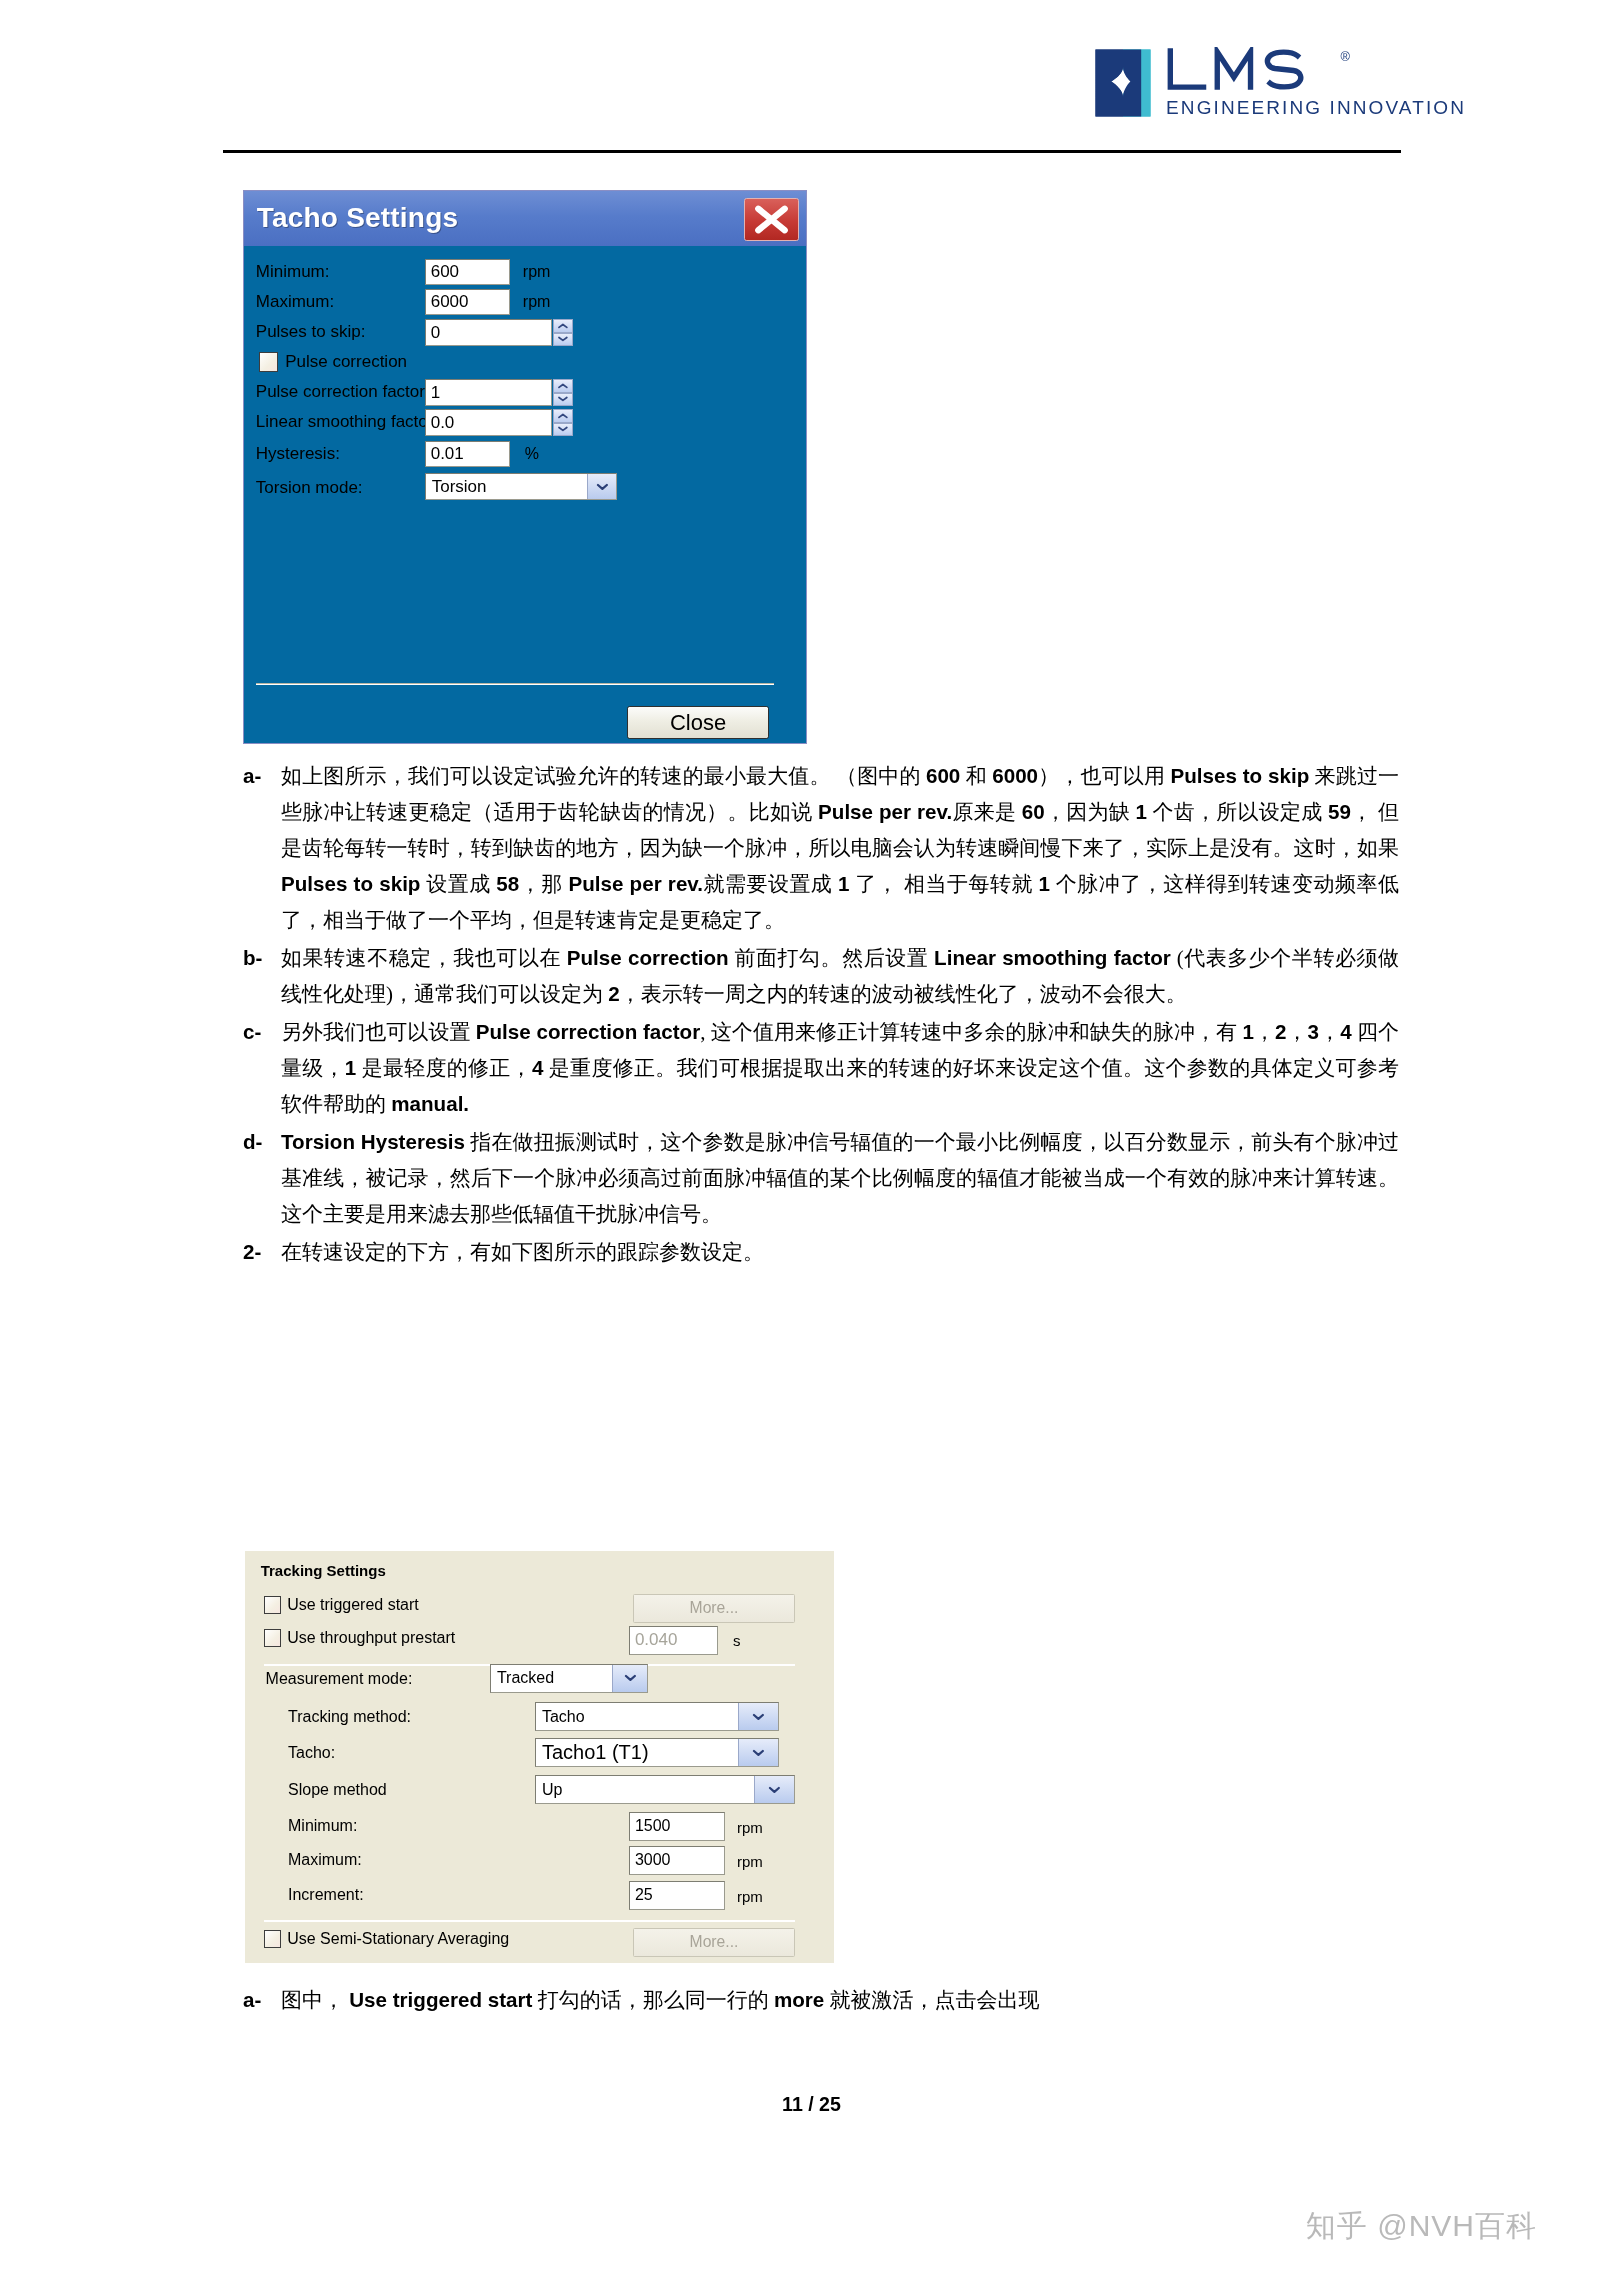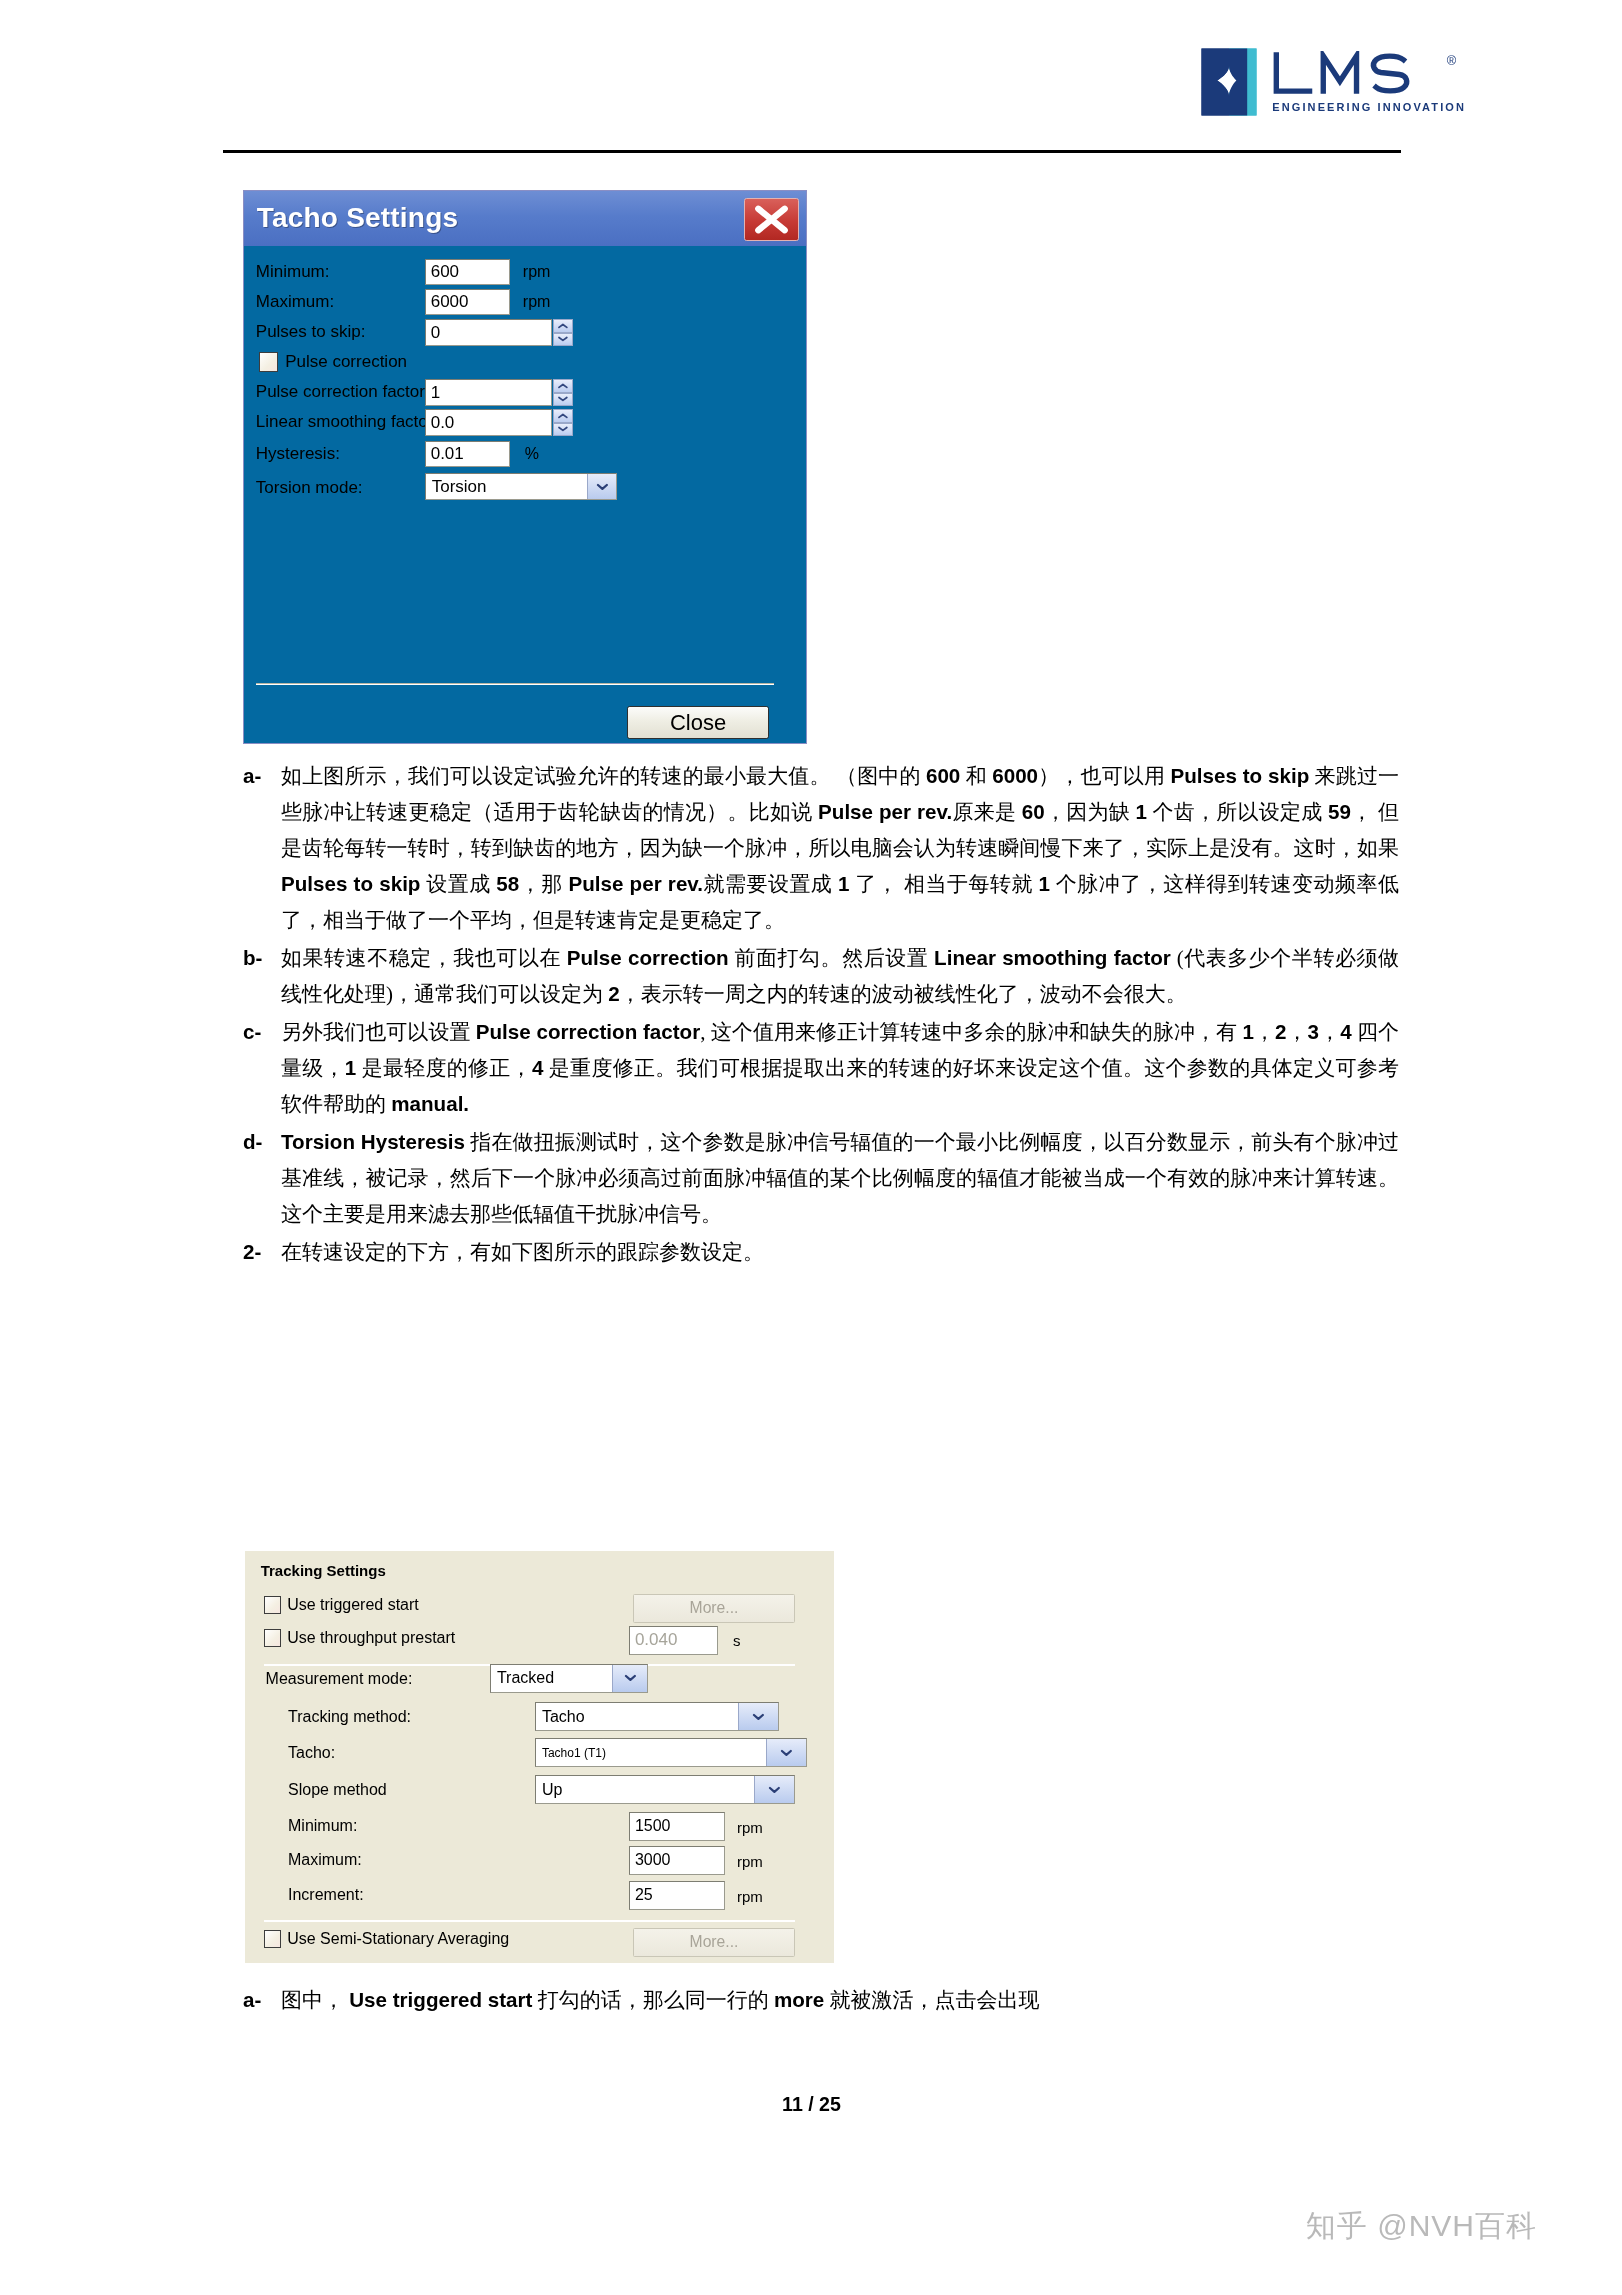--- a/index.html
+++ b/index.html
@@ -34,22 +34,22 @@
   .logo-word { display: block; }
   .logo-reg {
     font-family: "Liberation Sans", sans-serif;
     font-size: 12.8px;
     color: #1b3a7a;
     margin-left: 2.9px;
     margin-top: 2px;
   }
   .logo-tag {
     font-family: "Liberation Sans", sans-serif;
-    font-weight: bold;
-    font-size: 11px;
+    font-weight: normal;
+    font-size: 19px;
     letter-spacing: 2.1px;
     color: #1b3a7a;
     margin-top: 4.9px;
     margin-left: 1.5px;
   }
   .header-rule {
     position: absolute;
     left: 223px; top: 150px;
     width: 1178px; height: 2.5px;
     background: #000000;
@@ -475,21 +475,21 @@
   <span class="xp-combo" style="left:290px; top:151px; width:244px; height:29.4px; font-size:16px;">
     <span>Tacho</span>
     <span class="combo-arrow" style="width:40px;">
       <svg width="12.8" height="7.9" viewBox="0 0 26 16">
           <path d="M4,4 L13,12 L22,4" fill="none" stroke="#2b3f76" stroke-width="4.5" stroke-linecap="round" stroke-linejoin="round"></path>
         </svg>
     </span>
   </span>
 
   <span style="position:absolute; left:43px; top:193px; font-family:'Liberation Sans',sans-serif; font-size:16px;">Tacho:</span>
-  <span class="xp-combo" style="left:290px; top:187px; width:272px; height:29.4px; font-size:12px;">
+  <span class="xp-combo" style="left:290px; top:187px; width:244px; height:29.4px; font-size:20px;">
     <span>Tacho1 (T1)</span>
     <span class="combo-arrow" style="width:40px;">
       <svg width="12.8" height="7.9" viewBox="0 0 26 16">
           <path d="M4,4 L13,12 L22,4" fill="none" stroke="#2b3f76" stroke-width="4.5" stroke-linecap="round" stroke-linejoin="round"></path>
         </svg>
     </span>
   </span>
 
   <span style="position:absolute; left:43px; top:230px; font-family:'Liberation Sans',sans-serif; font-size:16px;">Slope method</span>
   <span class="xp-combo" style="left:290px; top:224px; width:260px; height:29.4px; font-size:16px;">

